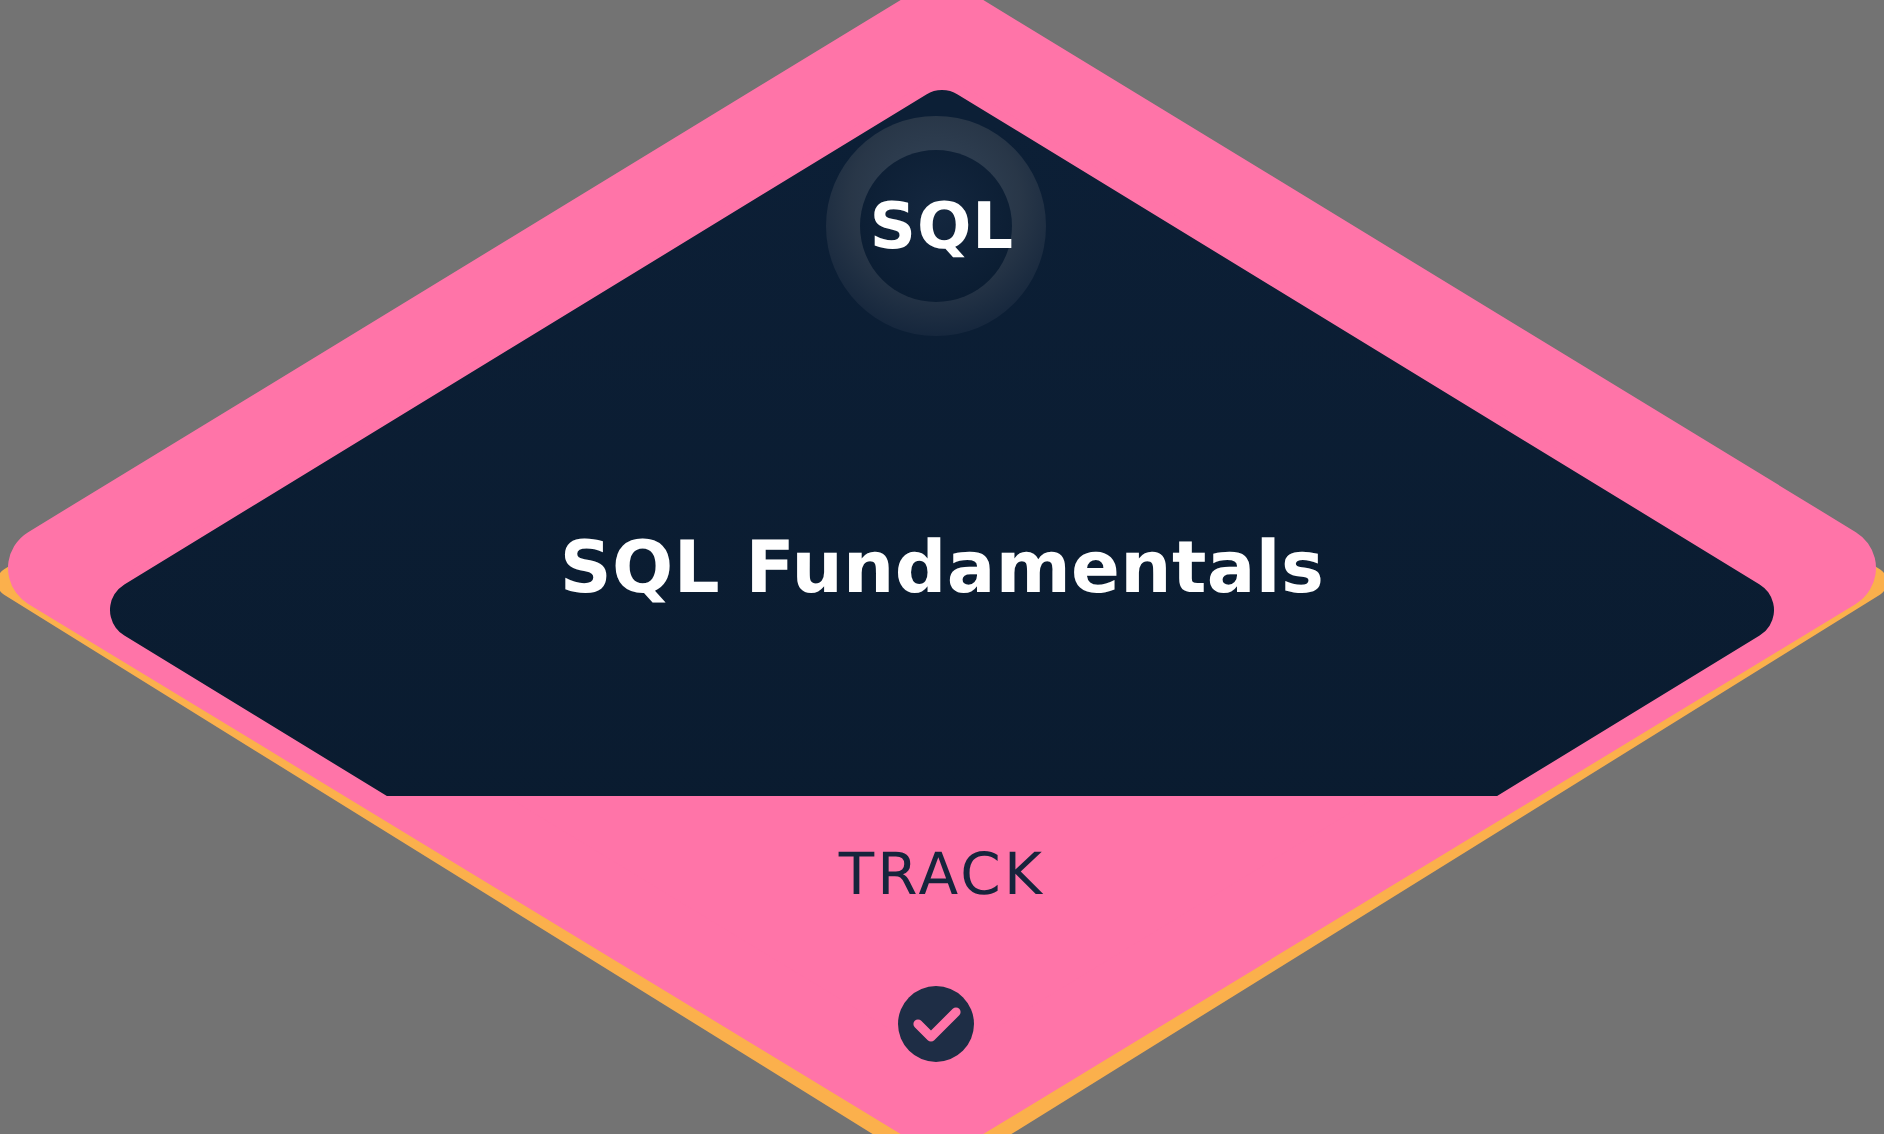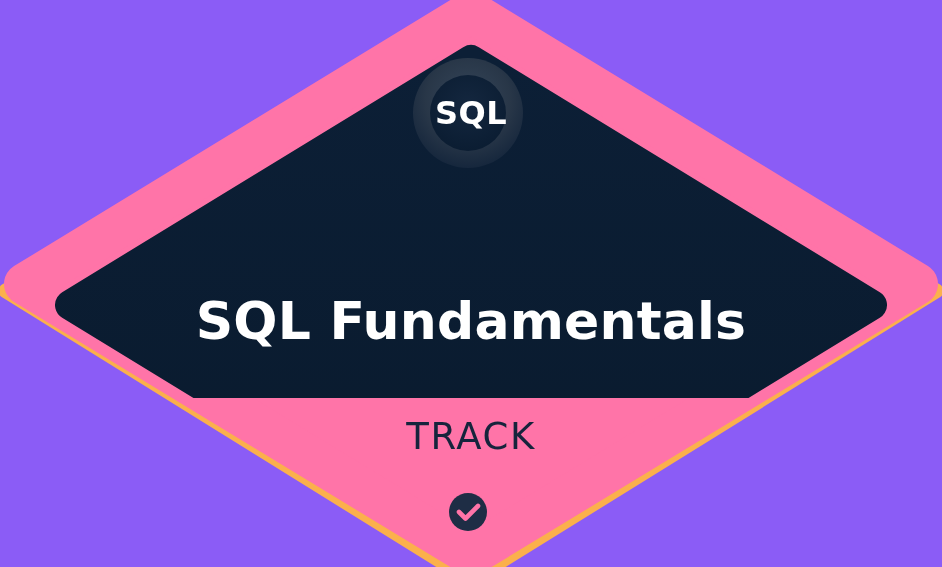--- a/index.html
+++ b/index.html
@@ -12,21 +12,21 @@
     width: 942px;
     height: 567px;
     overflow: hidden;
     font-family: "DejaVu Sans", sans-serif;
   }
 
   #badge-root {
     position: relative;
     width: 942px;
     height: 567px;
-    background: #8b5cf6;
+    background: #737373;
   }
 
   #badge-svg {
     position: absolute;
     left: 0;
     top: 0;
     width: 942px;
     height: 567px;
     display: block;
   }
@@ -48,34 +48,33 @@
     letter-spacing: 0.5px;
     color: #ffffff;
     line-height: 42px;
   }
 
   #track-title {
     left: 0;
     top: 258px;
     width: 942px;
     font-family: "DejaVu Sans", sans-serif;
-    font-size: 52px;
+    font-size: 36px;
     font-weight: 700;
     letter-spacing: 0.2px;
     color: #ffffff;
     line-height: 54px;
-    margin-top: 36px;
   }
 
   #status-text {
     left: 0;
     top: 420px;
     width: 942px;
     font-family: "DejaVu Sans", sans-serif;
-    font-size: 37px;
+    font-size: 29px;
     font-weight: 500;
     letter-spacing: 1.6px;
     color: #16243c;
     line-height: 34px;
   }
   #status-text .line {
     display: block;
   }
 </style>
 </head>

